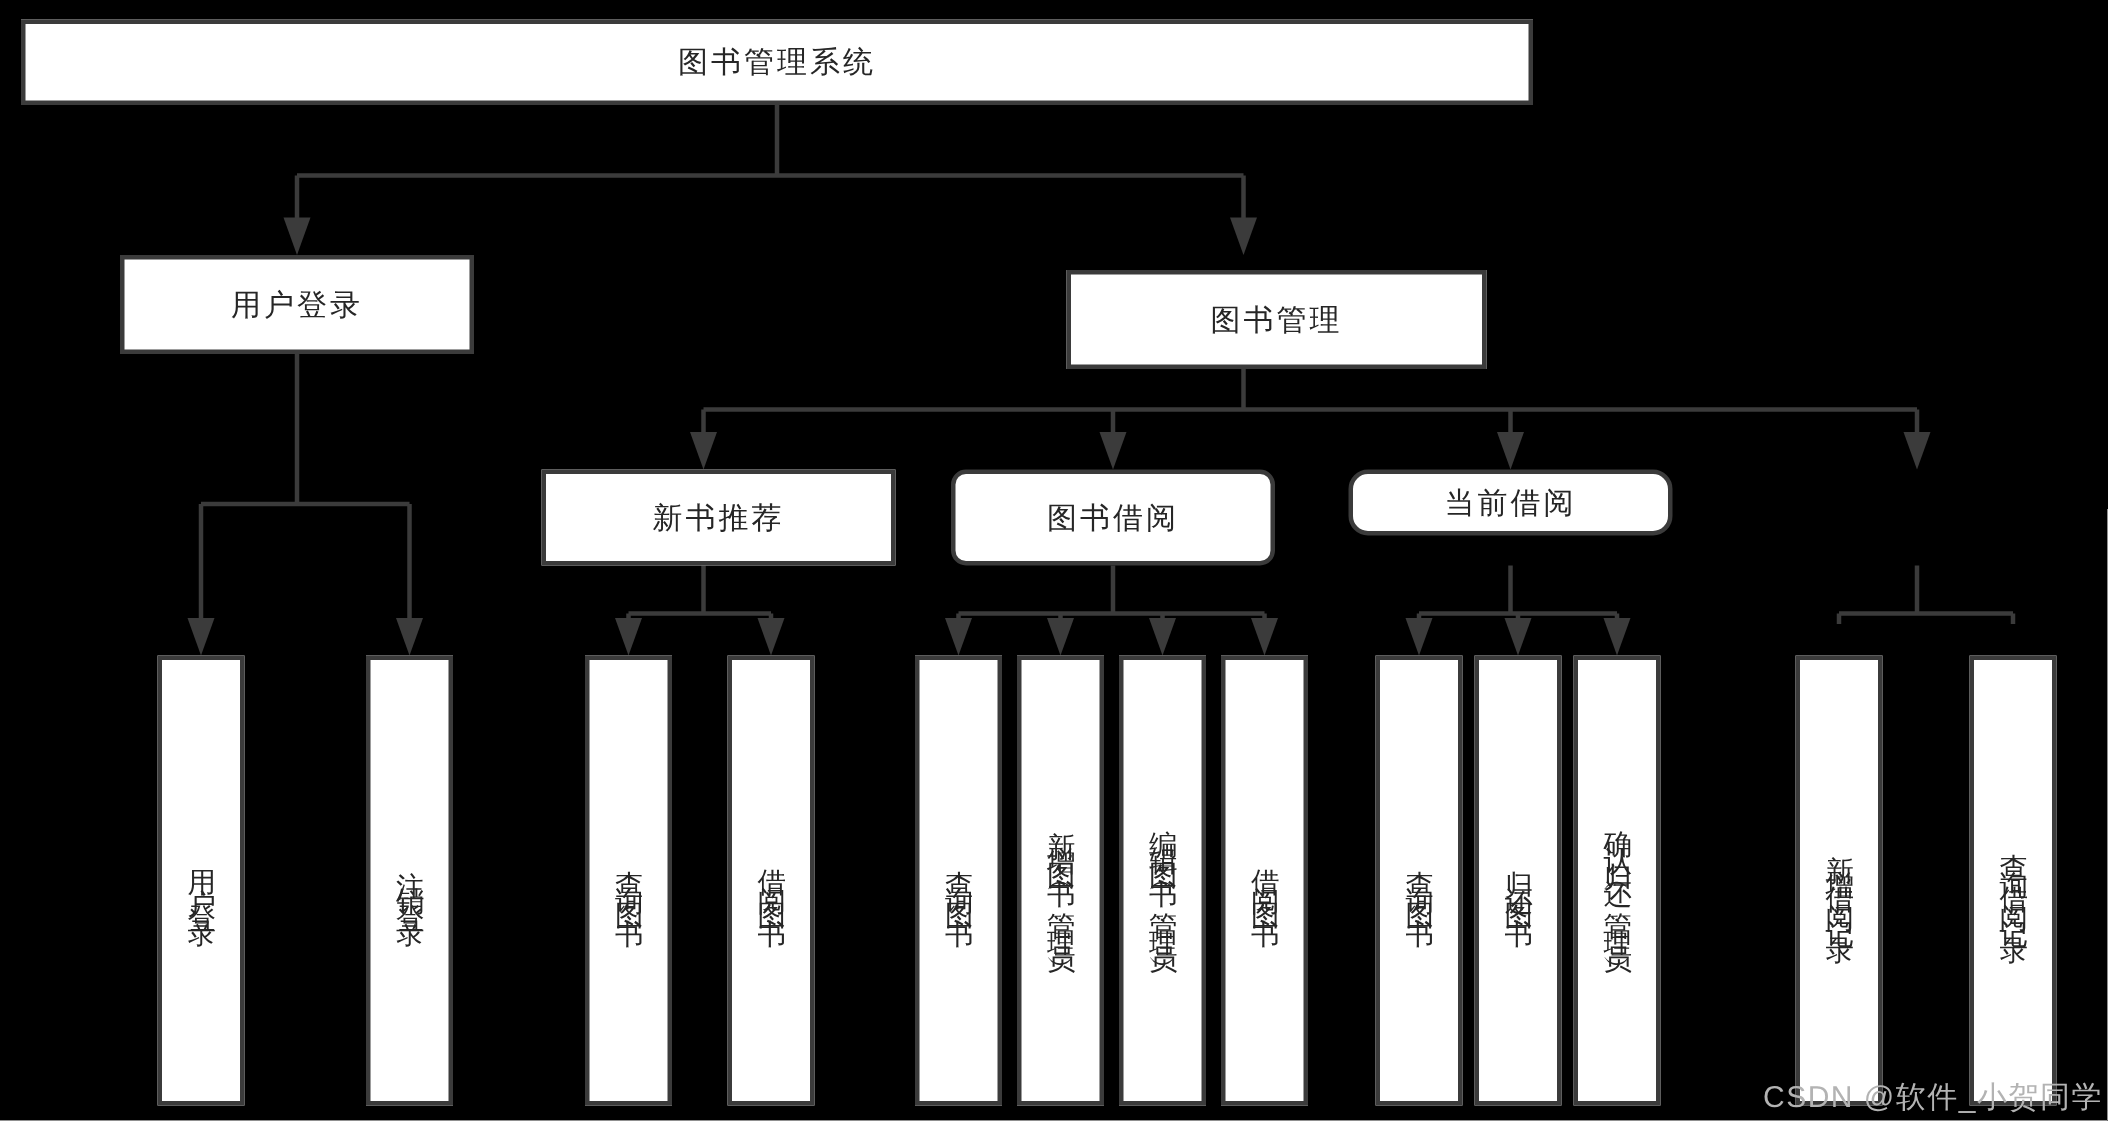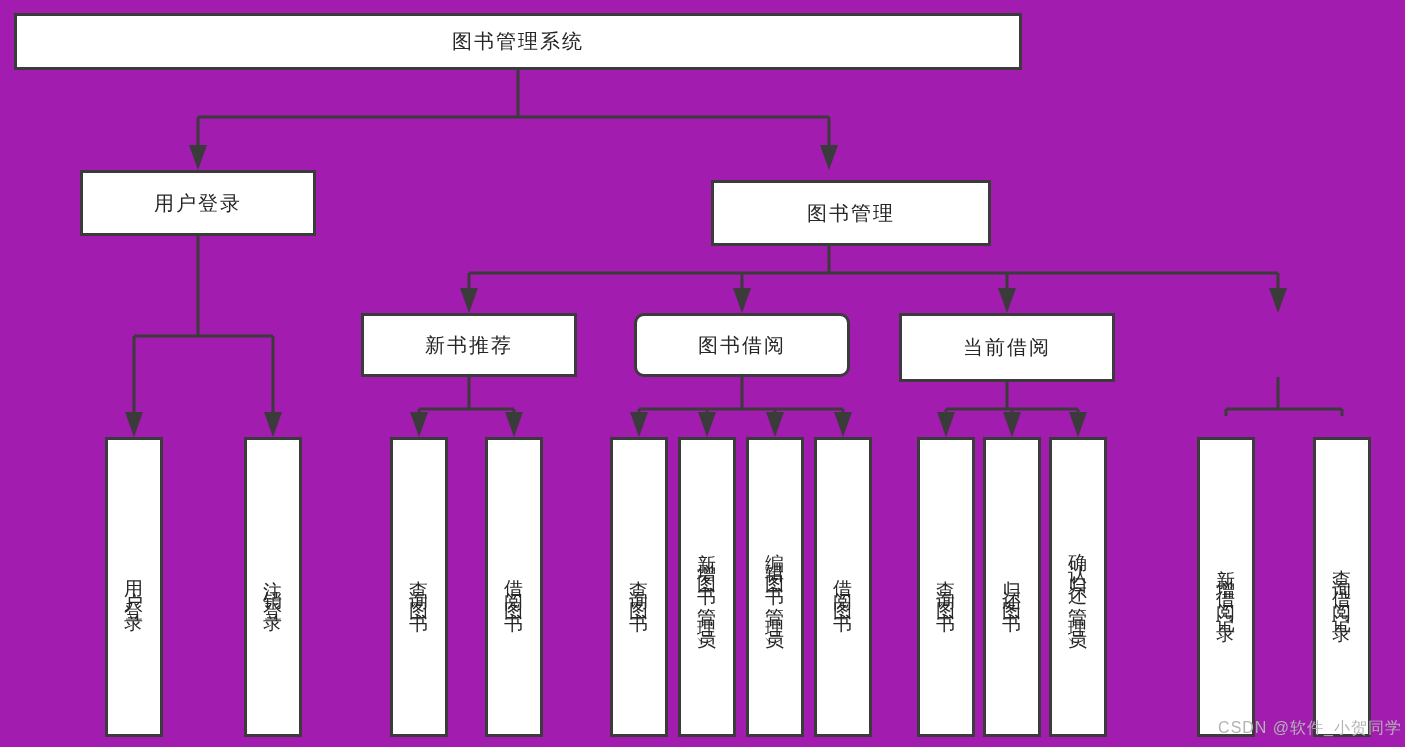--- a/index.html
+++ b/index.html
@@ -4,21 +4,21 @@
 <style>
   html, body {
     margin: 0; padding: 0;
     background: #ffffff;
     font-family: "Liberation Sans", sans-serif;
   }
   .canvas {
     position: relative;
     width: 1405px;
     height: 747px;
-    background: #a21caf;
+    background: #000000;
     overflow: hidden;
   }
   .connectors {
     position: absolute;
     left: 0; top: 0;
     width: 1405px; height: 747px;
     pointer-events: none;
   }
   .node {
     position: absolute;
@@ -38,44 +38,44 @@
     font-size: 19px;
     letter-spacing: 11px;
     line-height: 1;
   }
   
   #n-root            { left: 14px;  top: 13px;  width: 1008px; height: 57px; }
   
   #n-user-login      { left: 80px;  top: 170px; width: 236px; height: 66px; }
   #n-book-mgmt       { left: 711px; top: 180px; width: 280px; height: 66px; }
   
-  #n-new-book-rec    { left: 361px; top: 313px; width: 216px; height: 64px; }
+  #n-new-book-rec    { left: 361px; top: 313px; width: 236px; height: 64px; }
   #n-book-borrow     { left: 634px; top: 313px; width: 216px; height: 64px; border-radius: 10px; }
-  #n-current-borrow  { left: 899px; top: 313px; width: 216px; height: 69px; }
+  #n-current-borrow  { left: 899px; top: 313px; width: 216px; height: 44px; border-radius: 13px; }
   #n-borrow-records  { left: 1170px;top: 313px; width: 216px; height: 64px; }
   
   .leaf { top: 437px; width: 58px; height: 300px; }
   #n-leaf-login        { left: 105px; }
   #n-leaf-logout       { left: 244px; }
   #n-leaf-query1       { left: 390px; }
   #n-leaf-borrow1      { left: 485px; }
   #n-leaf-query2       { left: 610px; }
   #n-leaf-add-book     { left: 678px; }
   #n-leaf-edit-book    { left: 746px; }
   #n-leaf-borrow2      { left: 814px; }
   #n-leaf-query3       { left: 917px; }
   #n-leaf-return       { left: 983px; }
   #n-leaf-confirm      { left: 1049px; }
   #n-leaf-add-record   { left: 1197px; }
   #n-leaf-query-record { left: 1313px; }
   .watermark {
     position: absolute;
     right: 3px;
     top: 718px;
-    font-size: 16px;
+    font-size: 20px;
     color: #b3b3b3;
     letter-spacing: 1px;
     white-space: nowrap;
   }
 </style>
 </head>
 <body>
 
 <div class="canvas">
 

